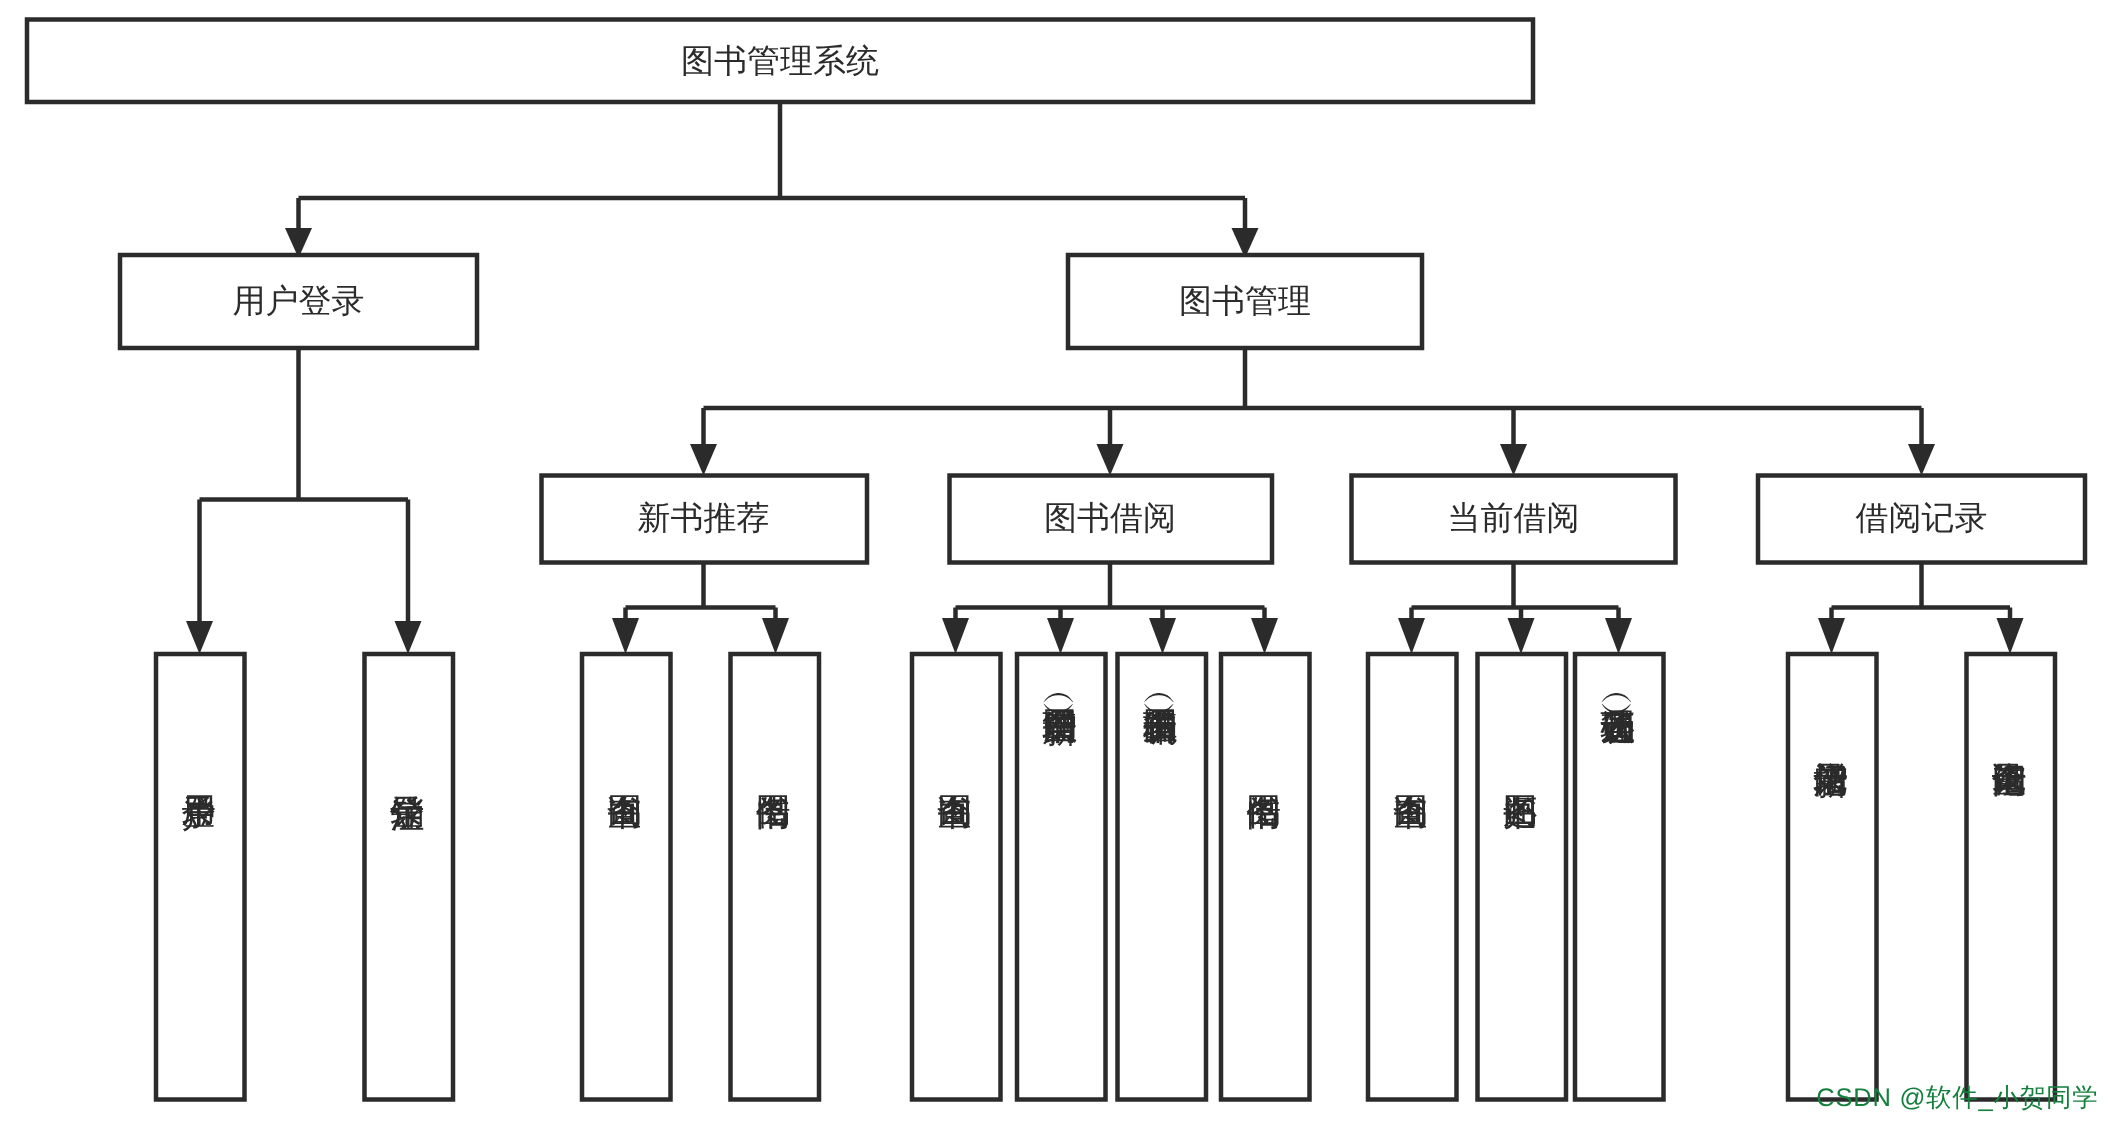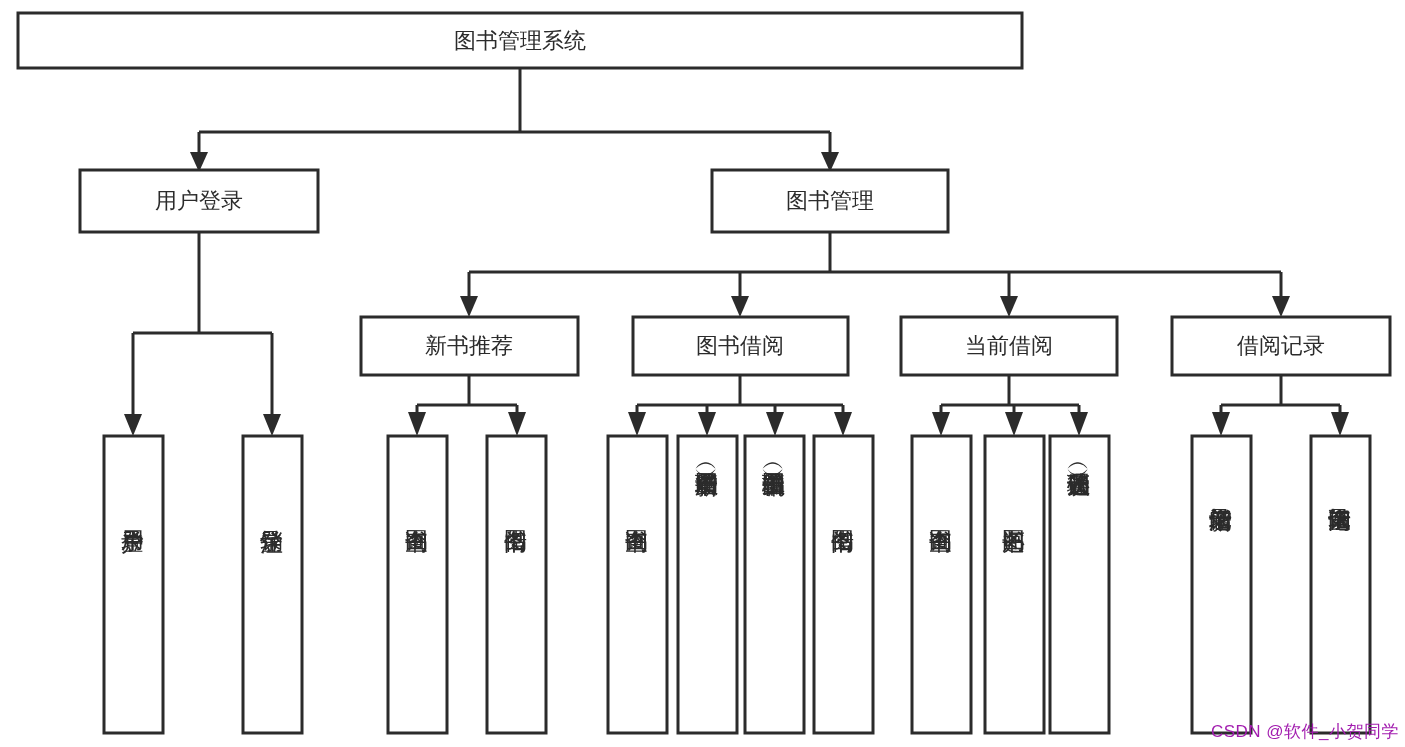--- a/index.html
+++ b/index.html
@@ -45,21 +45,21 @@
   .arrow-head {
     fill: #2b2b2b;
     stroke: none;
   }
   .watermark {
     position: absolute;
     right: 6px;
     bottom: 4px;
     font-family: "Liberation Sans", "DejaVu Sans", sans-serif;
     font-size: 17px;
-    color: #a21caf;
+    color: #15803d;
     white-space: nowrap;
     letter-spacing: 0.5px;
     pointer-events: none;
     text-align: right;
   }
 </style>
 </head>
 <body>
 
 <svg id="diagram" viewBox="0 0 1405 747" xmlns="http://www.w3.org/2000/svg">

